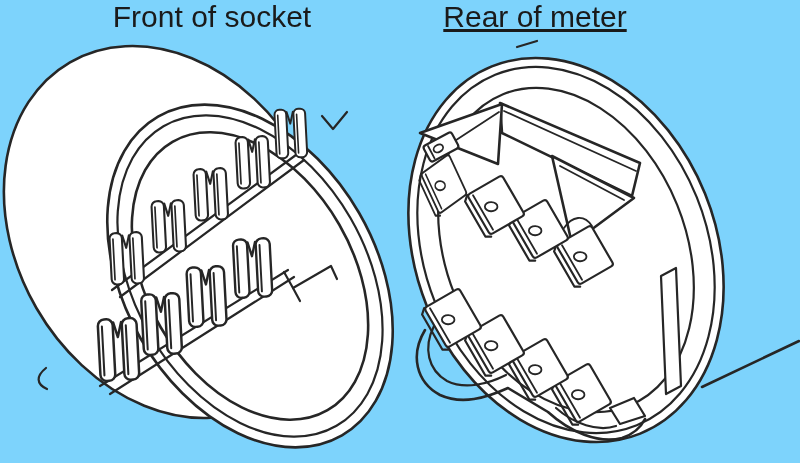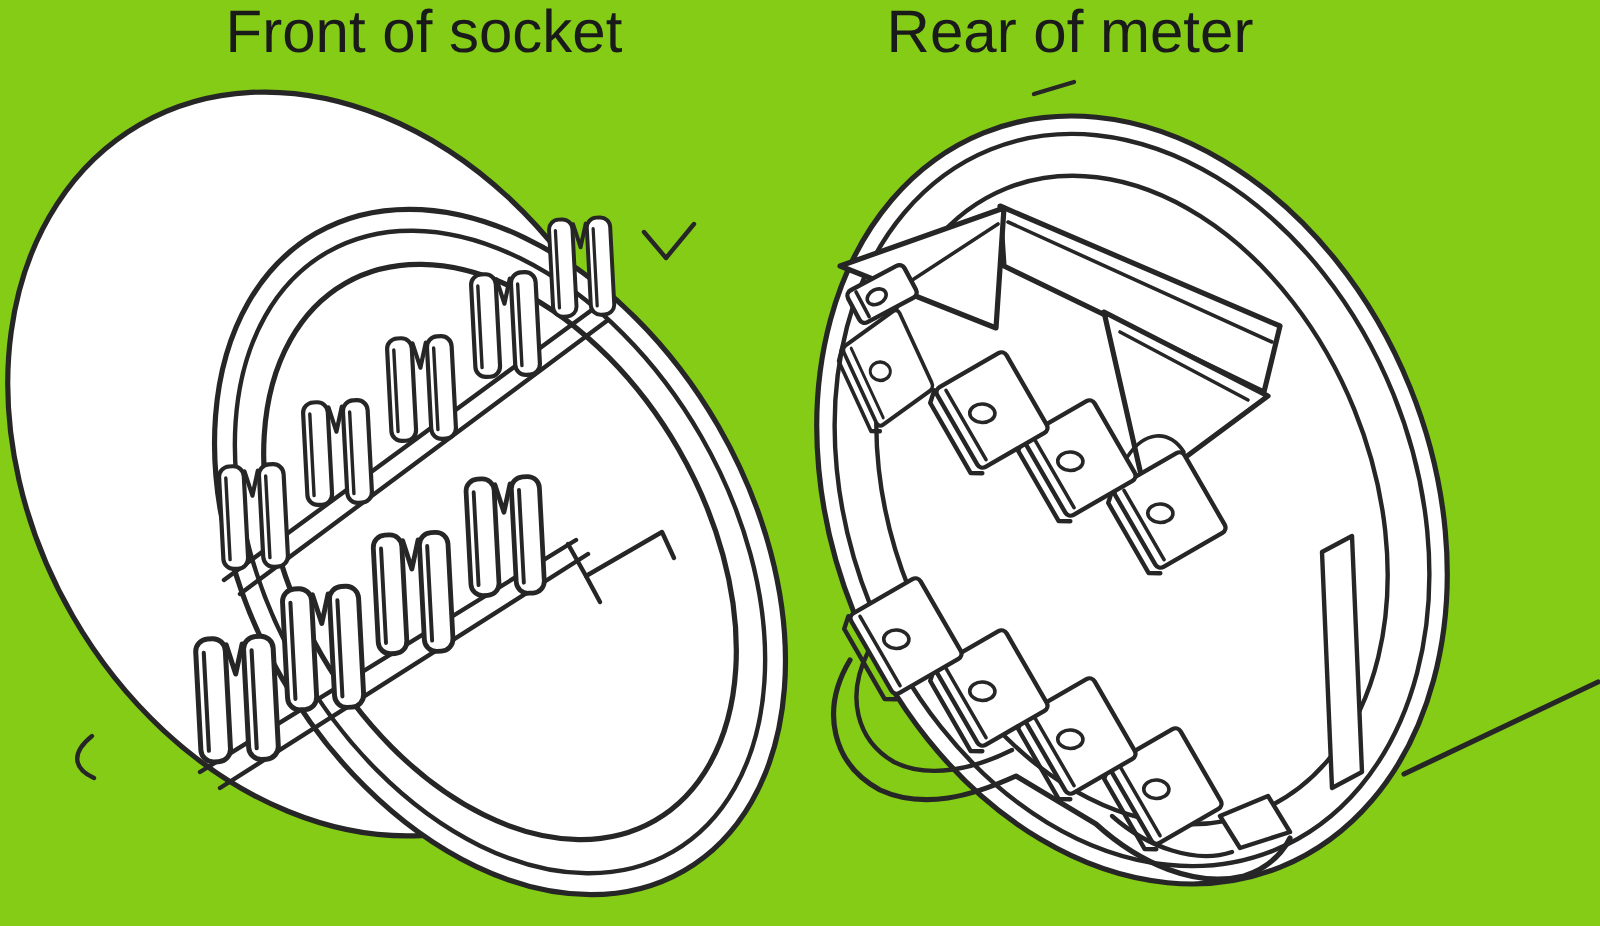--- a/index.html
+++ b/index.html
@@ -1,21 +1,21 @@
 <!DOCTYPE html>
 <html><head>
 <meta charset="utf-8">
 <style>
   html,body{margin:0;padding:0;background:#fff;}
-  .canvas{position:relative;width:800px;height:463px;background:#84cc16;overflow:hidden;
+  .canvas{position:relative;width:800px;height:463px;background:#7dd3fc;overflow:hidden;
           font-family:"Liberation Sans", sans-serif;}
   .fig-title{position:absolute;top:0;transform:translateX(-50%);font-size:30px;line-height:34px;
              color:#1a1a1a;white-space:nowrap;letter-spacing:0;}
   .t-socket{left:212px;}
-  .t-meter{left:535px;}
+  .t-meter{left:535px;text-decoration:underline;}
   svg{position:absolute;left:0;top:0;}
   .ln{fill:none;stroke:#262626;stroke-width:2.2;stroke-linecap:round;stroke-linejoin:round;}
   .ln-thick{fill:none;stroke:#262626;stroke-width:2.6;stroke-linecap:round;stroke-linejoin:round;}
   .solid{fill:#ffffff;stroke:#262626;stroke-width:2.6;stroke-linejoin:round;}
   .solid-thin{fill:#ffffff;stroke:#262626;stroke-width:2.2;stroke-linejoin:round;}
   .detail{fill:none;stroke:#262626;stroke-width:1.8;stroke-linecap:round;}
 </style>
 </head>
 <body>
 

